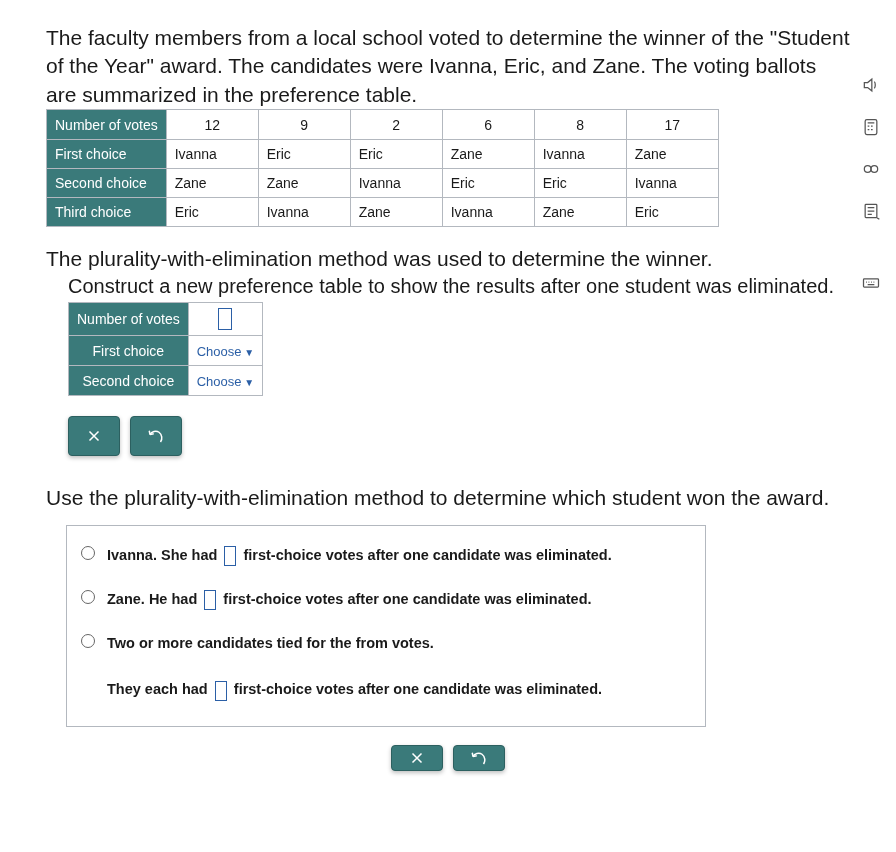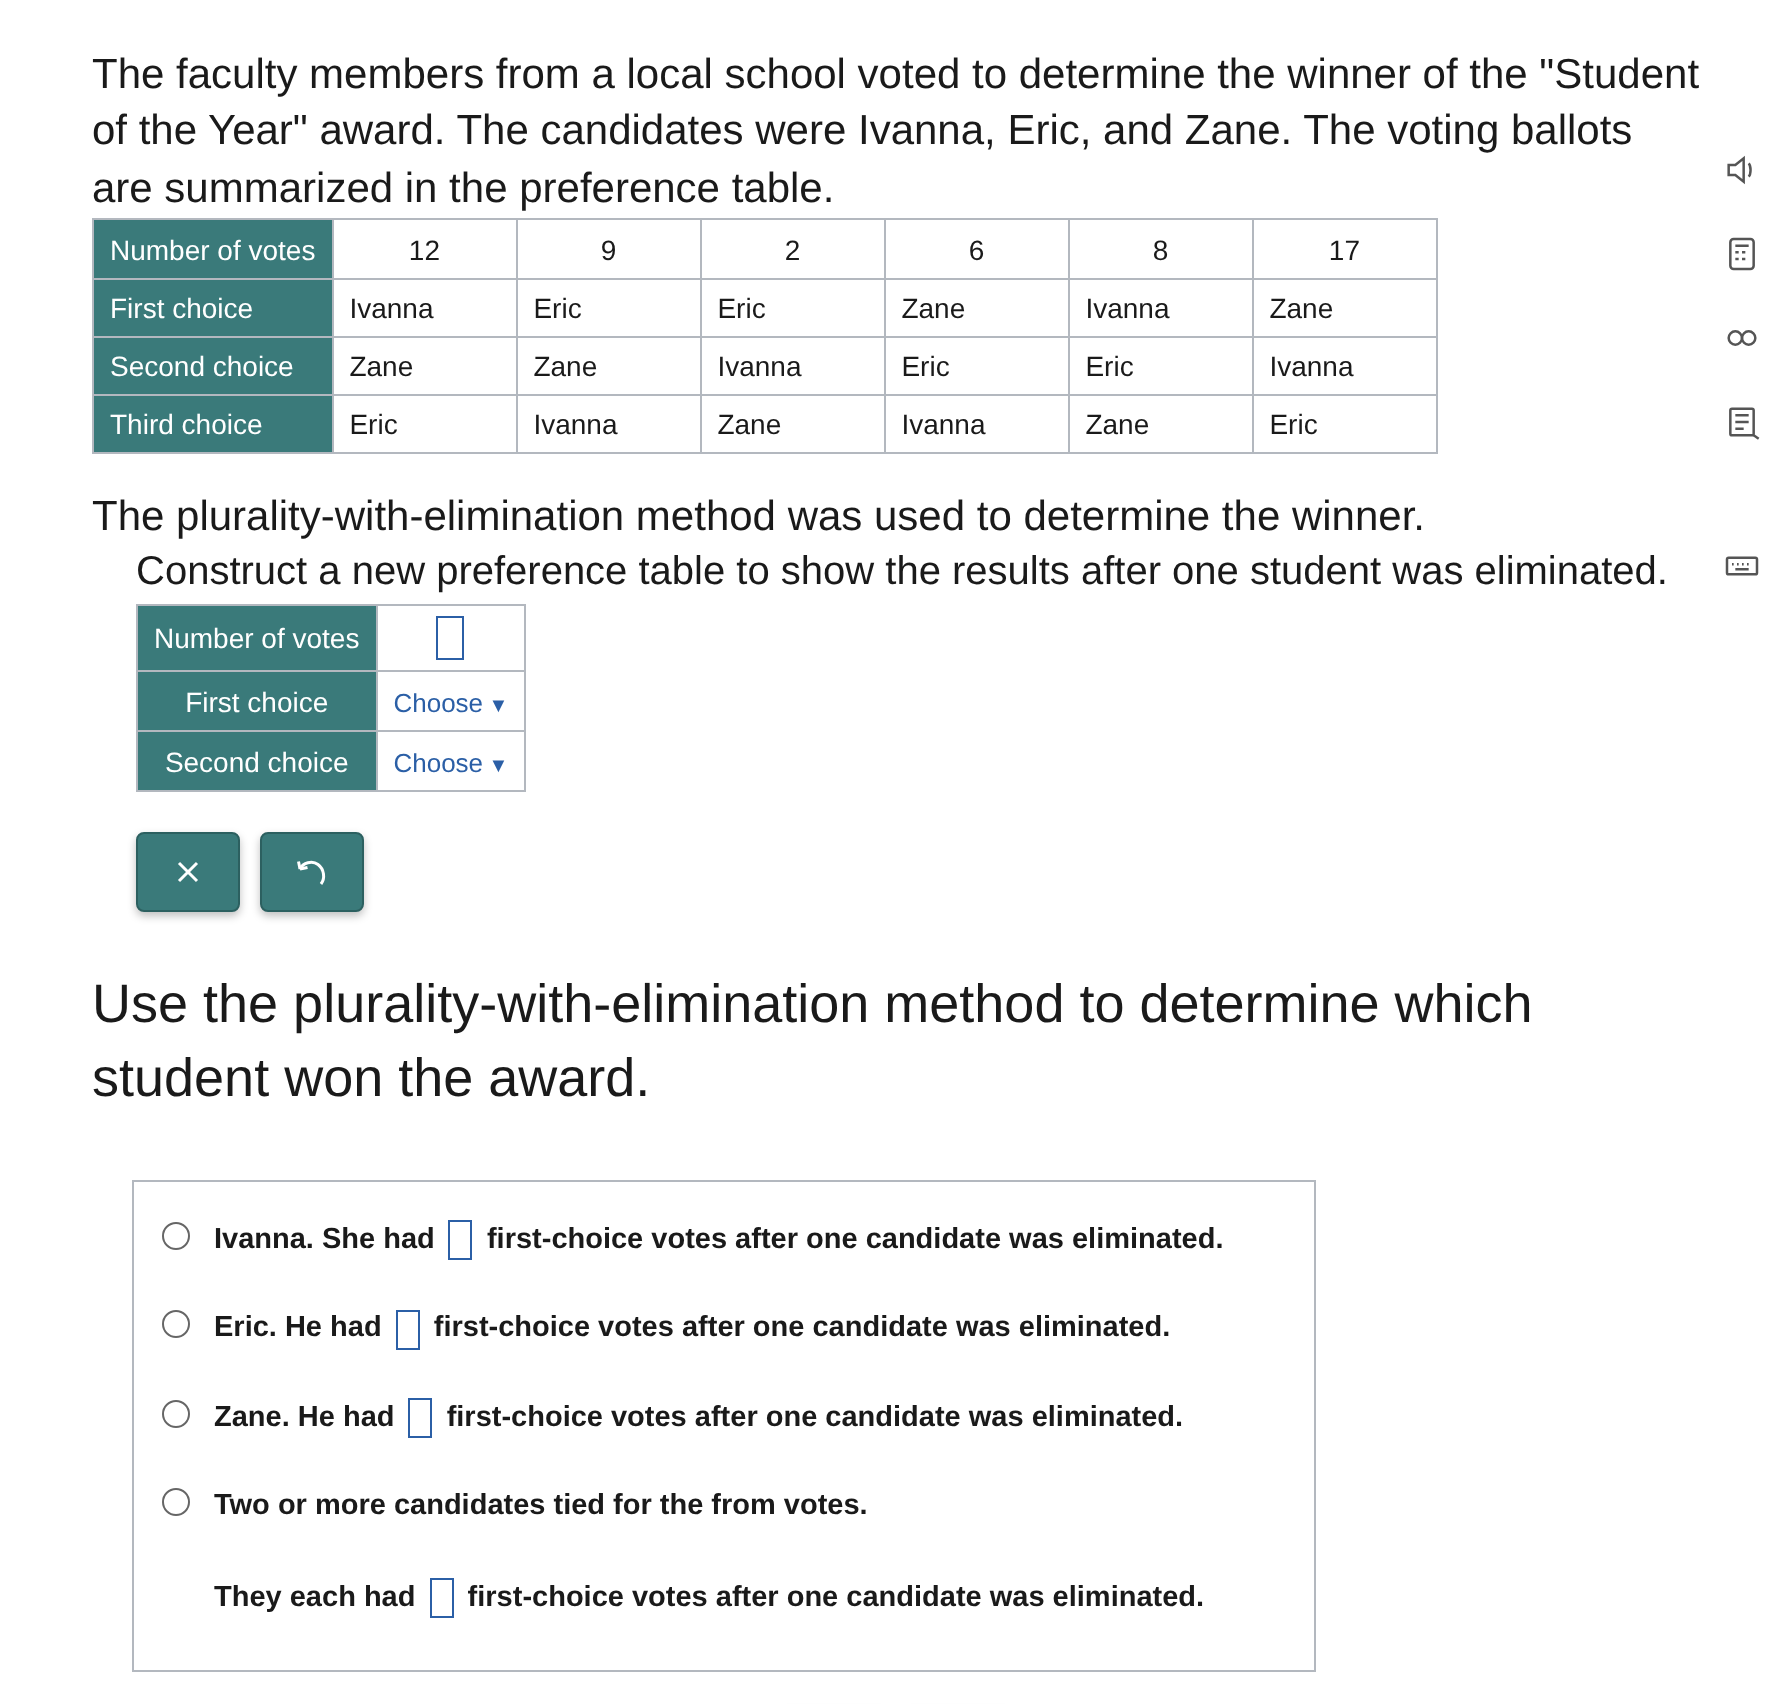--- a/index.html
+++ b/index.html
@@ -108,28 +108,28 @@
     background:var(--teal);
     border:1px solid var(--teal-dark);
     border-radius:4px;
     display:flex;align-items:center;justify-content:center;
     box-shadow:0 2px 4px rgba(0,0,0,.25);
     cursor:pointer;
   }
   .tbtn svg{width:18px;height:18px;stroke:#fff;fill:none;stroke-width:2;}
   
   .use-line{
-    font-size:27px;
+    font-size:21px;
     line-height:1.35;
-    margin-bottom:33px;
+    margin-bottom:12px;
   }
   .mc-box{
     border:1px solid var(--border);
     padding:8px 10px 14px 10px;
-    width:592px;
+    width:640px;
     margin-left:20px;
   }
   .mc-row{
     display:flex;
     align-items:flex-start;
     gap:12px;
     padding:10px 4px;
     font-size:14.5px;
     font-weight:600;
   }
@@ -303,28 +303,20 @@
     <span class="radio"></span>
     <span class="mc-text">
       <span>Ivanna. She had</span>
       <span class="blank"></span>
       <span>first-choice votes after one candidate was eliminated.</span>
     </span>
   </div>
   <div class="mc-row">
     <span class="radio"></span>
     <span class="mc-text">
-      <span>Eric. He had</span>
-      <span class="blank"></span>
-      <span>first-choice votes after one candidate was eliminated.</span>
-    </span>
-  </div>
-  <div class="mc-row">
-    <span class="radio"></span>
-    <span class="mc-text">
       <span>Zane. He had</span>
       <span class="blank"></span>
       <span>first-choice votes after one candidate was eliminated.</span>
     </span>
   </div>
   <div class="mc-row">
     <span class="radio"></span>
     <span class="mc-text">
       <span>Two or more candidates tied for the from votes.</span><br><br>
       <span>They each had</span>

